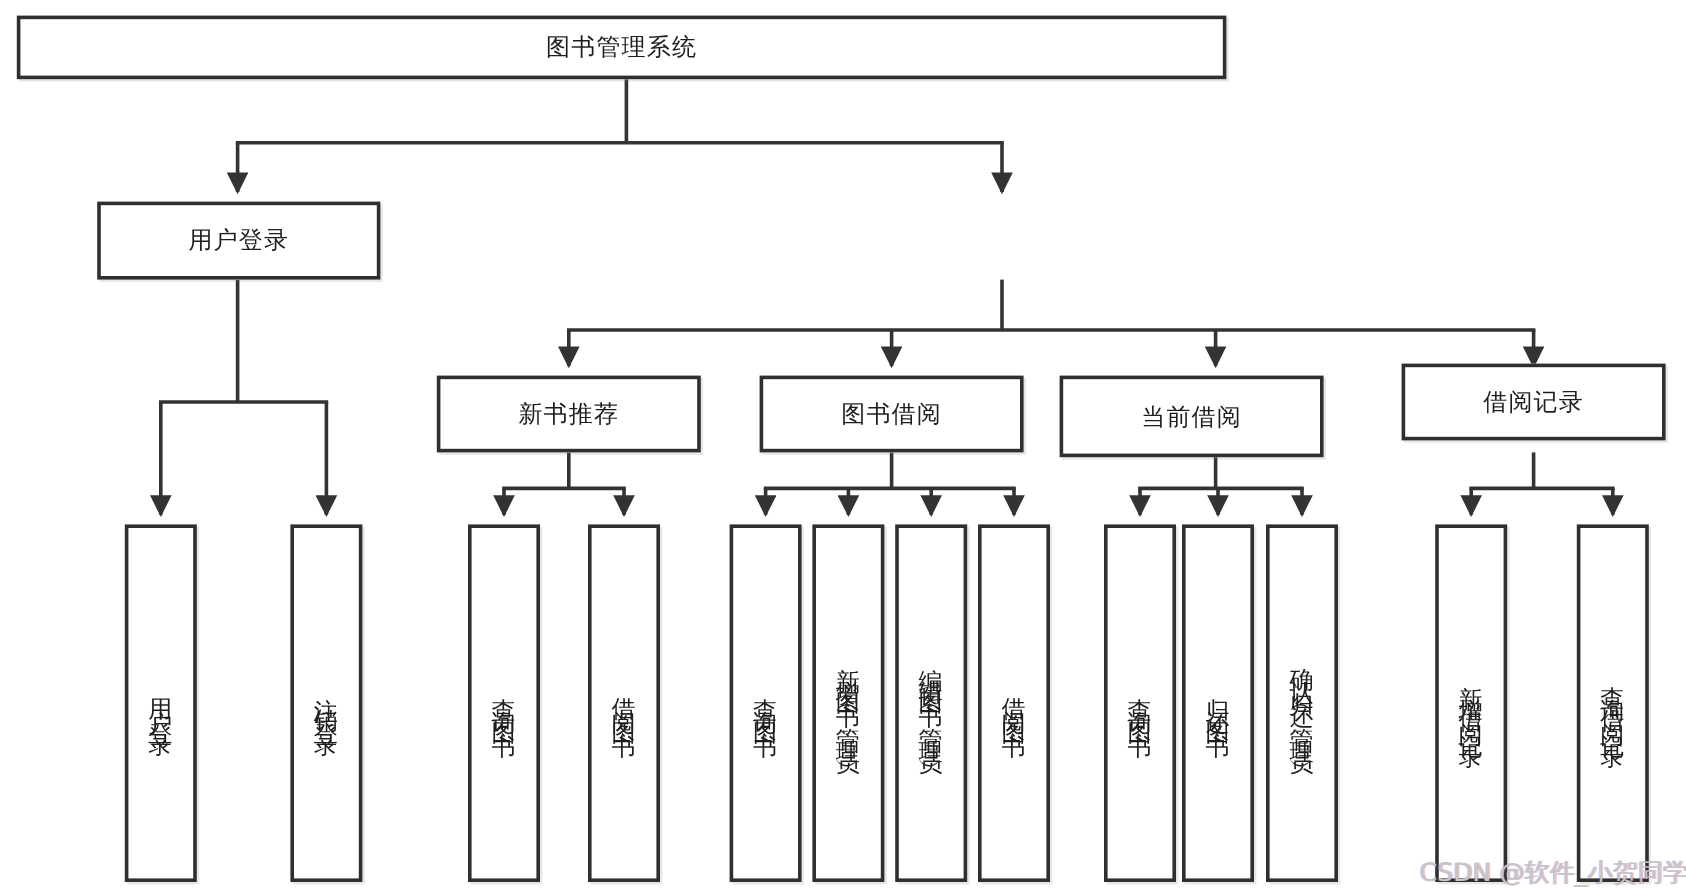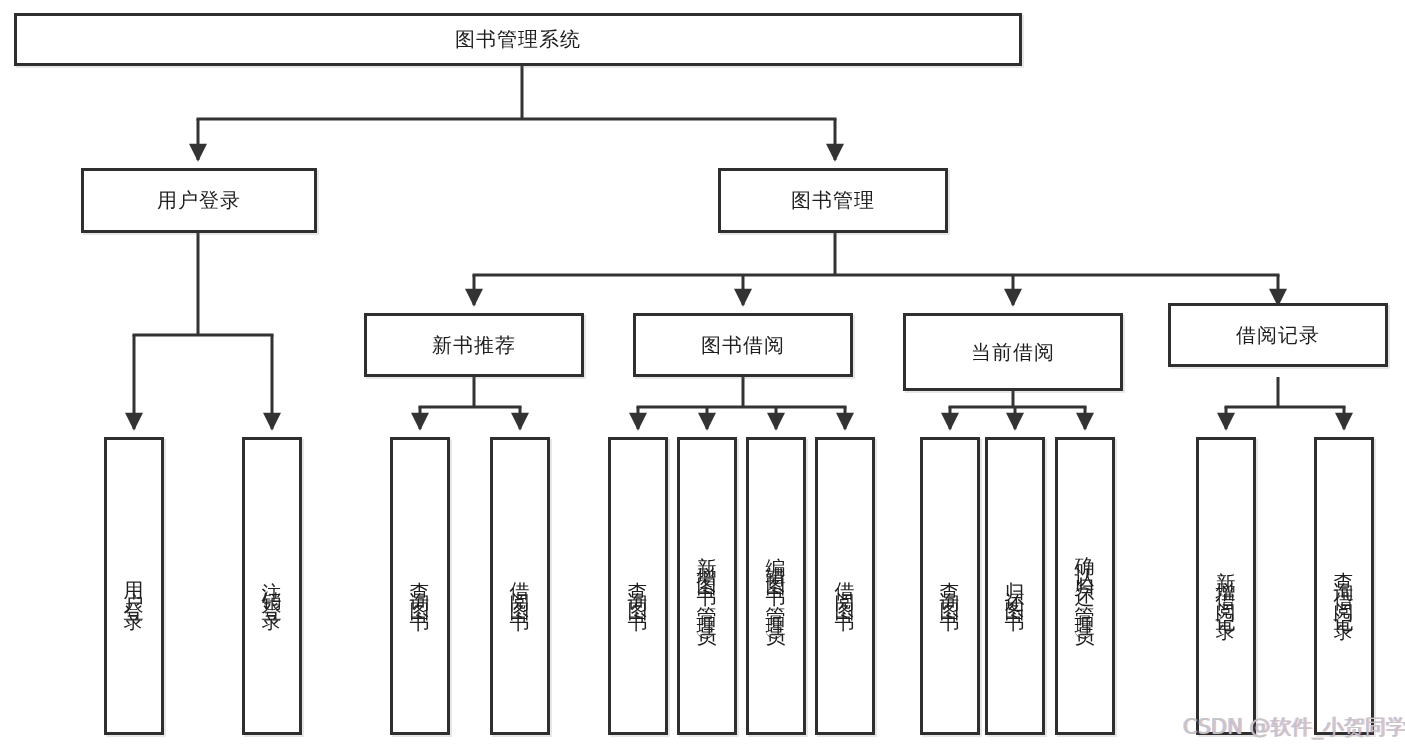--- a/index.html
+++ b/index.html
@@ -45,21 +45,21 @@
     font-size: 20px;
     line-height: 1.2;
     white-space: nowrap;
   }
   
   .n-root   { left: 14px;   top: 13px;  width: 1008px; height: 53px; }
   .n-login  { left: 81px;   top: 168px; width: 236px;  height: 65px; }
   .n-mgmt   { left: 718px;  top: 168px; width: 230px;  height: 65px; }
   .n-rec    { left: 364px;  top: 313px; width: 220px;  height: 64px; }
   .n-borrow { left: 633px;  top: 313px; width: 220px;  height: 64px; }
-  .n-cur    { left: 903px;  top: 313px; width: 220px;  height: 78px; }
+  .n-cur    { left: 883px;  top: 313px; width: 220px;  height: 68px; }
   .n-hist   { left: 1168px; top: 303px; width: 220px;  height: 64px; }
   .leaf     { top: 437px; width: 60px; height: 298px; }
   .l1  { left: 104px; }
   .l2  { left: 242px; }
   .l3  { left: 390px; }
   .l4  { left: 490px; }
   .l5  { left: 608px; }
   .l6  { left: 677px; }
   .l7  { left: 746px; }
   .l8  { left: 815px; }
@@ -134,23 +134,20 @@
     </g>
   </svg>
 
   <div class="node n-root">
     <span class="lbl">图书管理系统</span>
   </div>
 
   <div class="node n-login">
     <span class="lbl">用户登录</span>
   </div>
-  <div class="node n-mgmt">
-    <span class="lbl">图书管理</span>
-  </div>
 
   <div class="node n-borrow">
     <span class="lbl">图书借阅</span>
   </div>
   <div class="node n-rec">
     <span class="lbl">新书推荐</span>
   </div>
   <div class="node n-cur">
     <span class="lbl">当前借阅</span>
   </div>

